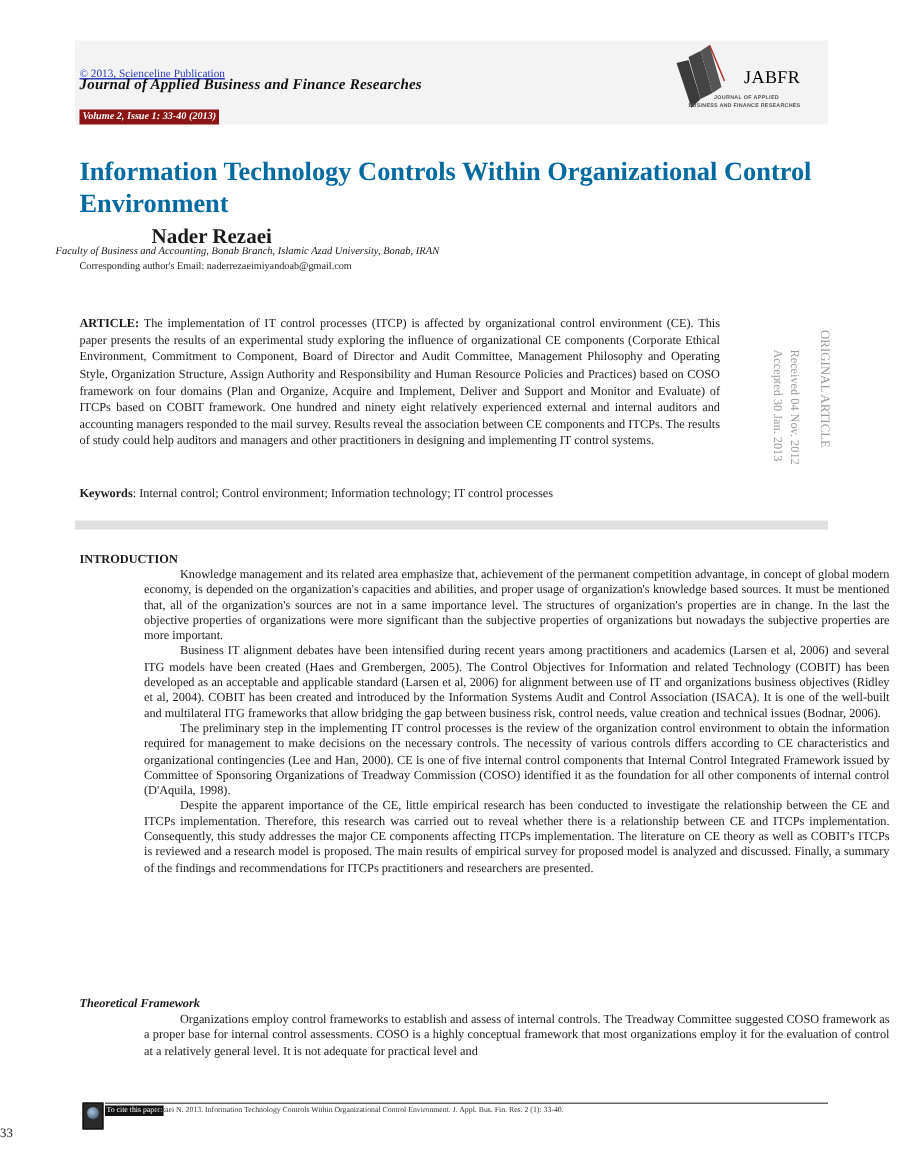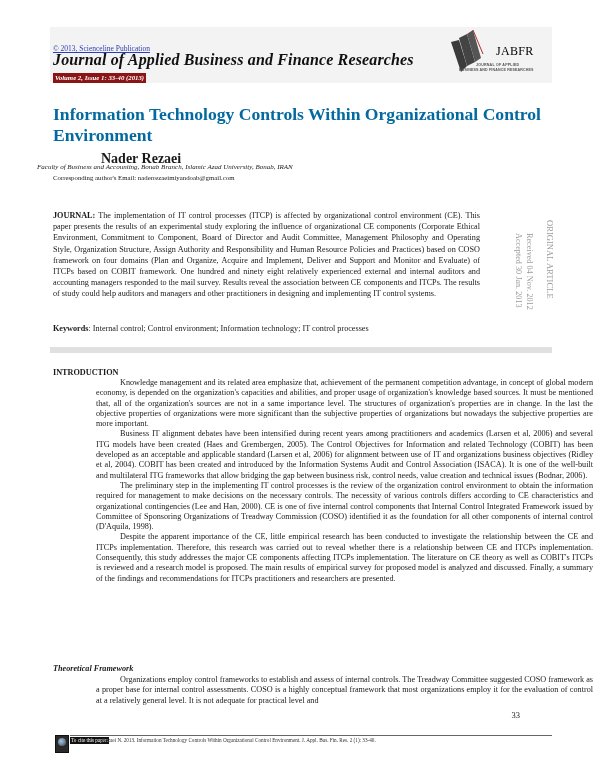--- a/index.html
+++ b/index.html
@@ -1,19 +1,19 @@
 <!DOCTYPE html>
 <html><head>
   <meta charset="utf-8">
   <style>
     html, body { margin: 0; padding: 0; background: #ffffff; }
     body { width: 600px; height: 776px; position: relative; overflow: hidden; font-family: "Liberation Serif", serif; color: #1a1a1a; }
     .header-band { position: absolute; left: 50px; top: 27px; width: 502px; height: 56px; background: #f3f3f3; }
     .copyright { position: absolute; left: 53px; top: 44px; font-size: 7.5px; color: #2b3db8; text-decoration: underline; }
-    .journal-name { position: absolute; left: 53px; top: 51px; font-size: 16px; font-weight: bold; font-style: italic; color: #111; letter-spacing: 0.15px; text-align: right; }
+    .journal-name { position: absolute; left: 53px; top: 51px; font-size: 10px; font-weight: bold; font-style: italic; color: #111; letter-spacing: 0.15px; text-align: right; }
     .volume { position: absolute; left: 53px; top: 73px; font-size: 6.8px; font-weight: bold; font-style: italic; color: #fff; background: #8b1414; padding: 1px 2px; line-height: 8px; }
     .logo { position: absolute; left: 449px; top: 28px; width: 104px; height: 52px; }
     .logo-text { position: absolute; left: 496px; top: 44px; font-size: 12px; color: #000000; letter-spacing: 0.3px; }
     .logo-sub1 { position: absolute; left: 476px; top: 63px; font-size: 3.6px; font-weight: bold; color: #555; font-family: "Liberation Sans", sans-serif; letter-spacing: 0.2px; }
     .logo-sub2 { position: absolute; left: 459px; top: 68px; font-size: 3.6px; font-weight: bold; color: #555; font-family: "Liberation Sans", sans-serif; letter-spacing: 0.15px; }
     .title { position: absolute; left: 53px; top: 104px; width: 500px; font-size: 17.6px; font-weight: bold; line-height: 21px; color: #0369a1; }
     .author { position: absolute; left: 53px; top: 151px; font-size: 14px; font-weight: bold; margin-left: 48px; }
     .affil { position: absolute; left: 37px; top: 163px; font-size: 7px; font-style: italic; }
     .email { position: absolute; left: 53px; top: 174px; font-size: 6.8px; }
     .abstract { position: absolute; left: 53px; top: 210px; width: 427px; font-size: 8.2px; line-height: 11.2px; text-align: justify; }
@@ -23,21 +23,21 @@
     .vert { position: absolute; writing-mode: vertical-rl; color: #9a9a9a; font-size: 8.2px; white-space: nowrap; }
     .gray-bar { position: absolute; left: 50px; top: 347px; width: 502px; height: 6px; background: #e0e0e0; }
     .section { position: absolute; left: 53px; font-size: 8.2px; font-weight: bold; }
     .body-text { position: absolute; left: 53px; width: 497px; font-size: 8.2px; line-height: 10.3px; text-align: justify; margin-left: 43px; }
     .body-text p { margin: 0; text-indent: 24px; }
     .footer-line { position: absolute; left: 70px; top: 735px; width: 482px; height: 1px; background: #666; }
     .footer-icon { position: absolute; left: 55px; top: 735px; width: 12px; height: 16px; background: #2a2a2a; border: 1px solid #111; }
     .footer-icon::after { content: ""; position: absolute; left: 2px; top: 2px; width: 8px; height: 8px; border-radius: 50%; background: radial-gradient(circle at 40% 40%, #aac4e0, #345); }
     .cite-label { position: absolute; left: 70px; top: 737px; font-size: 5.2px; color: #fff; background: #111; padding: 0 1px; line-height: 7px; }
     .cite-text { position: absolute; left: 102px; top: 737px; font-size: 5.2px; color: #333; line-height: 7px; white-space: nowrap; }
-    .page-num { position: absolute; left: 0; width: 520px; top: 710px; font-size: 8.5px; text-align: right; }
+    .page-num { position: absolute; left: 0; width: 600px; top: 750px; font-size: 8.5px; text-align: left; }
   </style>
 </head>
 <body>
 
 <div class="header-band"></div>
 <a class="copyright">© 2013, Scienceline Publication</a>
 <div class="journal-name">Journal of Applied Business and Finance Researches</div>
 <div class="volume">Volume 2, Issue 1: 33-40 (2013)</div>
 
 <div>
@@ -51,21 +51,21 @@
   <div class="logo-sub1">JOURNAL OF APPLIED</div>
   <div class="logo-sub2">BUSINESS AND FINANCE RESEARCHES</div>
 </div>
 
 <h1 class="title" style="margin:0">Information Technology Controls Within Organizational Control Environment</h1>
 <div class="author">Nader Rezaei</div>
 <div class="affil">Faculty of Business and Accounting, Bonab Branch, Islamic Azad University, Bonab, IRAN</div>
 <div class="email">Corresponding author's Email: naderrezaeimiyandoab@gmail.com</div>
 
 <div class="abstract">
-  <b>JOURNAL:</b>
+  <b>ARTICLE:</b>
   <span>The implementation of IT control processes (ITCP) is affected by organizational control environment (CE). This paper presents the results of an experimental study exploring the influence of organizational CE components (Corporate Ethical Environment, Commitment to Component, Board of Director and Audit Committee, Management Philosophy and Operating Style, Organization Structure, Assign Authority and Responsibility and Human Resource Policies and Practices) based on COSO framework on four domains (Plan and Organize, Acquire and Implement, Deliver and Support and Monitor and Evaluate) of ITCPs based on COBIT framework. One hundred and ninety eight relatively experienced external and internal auditors and accounting managers responded to the mail survey. Results reveal the association between CE components and ITCPs. The results of study could help auditors and managers and other practitioners in designing and implementing IT control systems.</span>
 </div>
 
 <div class="keywords">
   <b>Keywords</b><span>: Internal control; Control environment; Information technology; IT control processes</span>
 </div>
 
 <div class="side-meta">
   <div class="vert" style="left:40px; top:0; font-size:8.6px;">ORIGINAL ARTICLE</div>
   <div class="vert" style="left:20px; top:13px;">Received 04 Nov. 2012</div>

